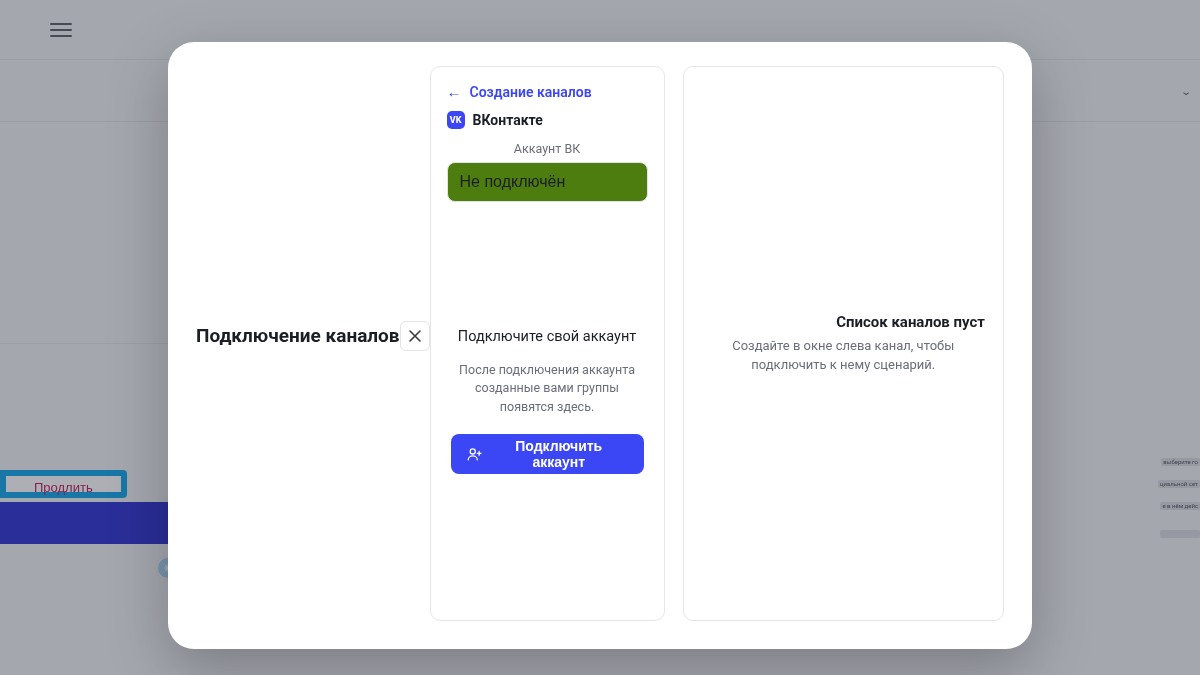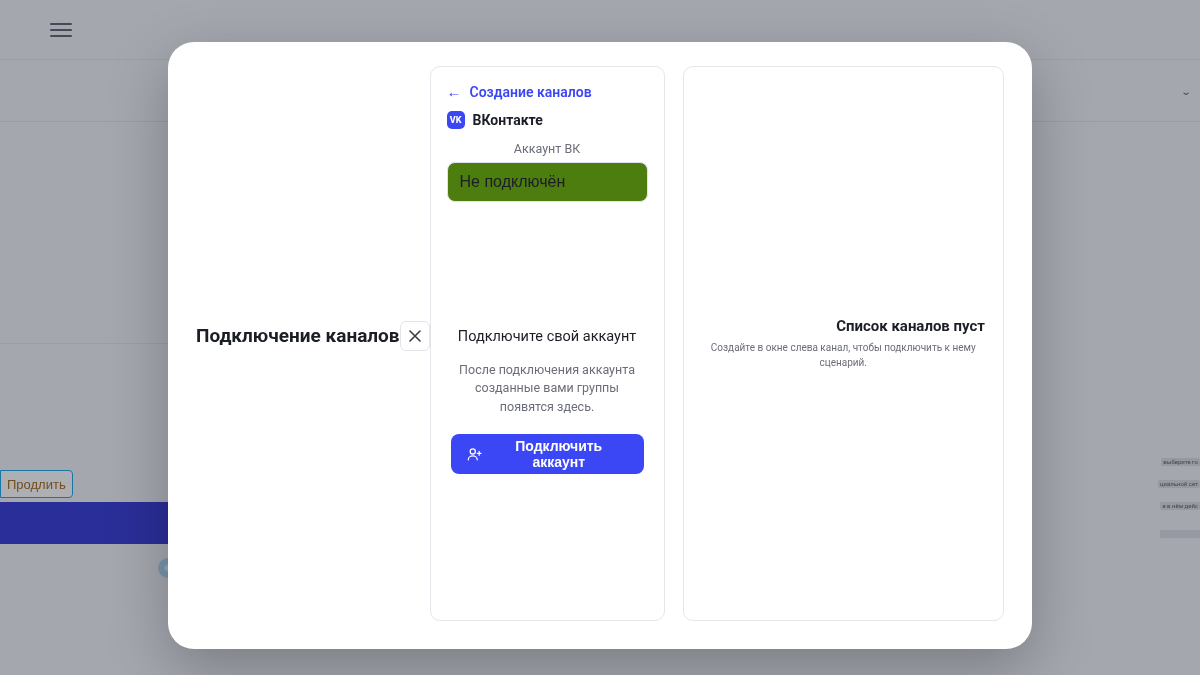--- a/index.html
+++ b/index.html
@@ -28,22 +28,22 @@
     border-bottom: 1px solid #e0e1e6;
     display: flex; align-items: center; justify-content: flex-end; padding-right: 8px;
   }
   .bg-row .chev { color: #5a5d66; font-size: 14px; transform: scaleY(0.7); }
   .row1 { top: 60px; height: 62px; }
   .row2 { top: 262px; height: 82px; width: 225px; }
   .row2 .chev { margin-left: auto; }
 
   .bg-pill {
     position: absolute; left: 0; top: 470px; height: 28px;
-    background: #fff; border: 1px solid #0ea5e9; border-radius: 0 4px 4px 0;
-    padding: 4px 6px; font-size: 13px; color: #a16207;
+    background: #fff; border: 6px solid #0ea5e9; border-radius: 0 4px 4px 0;
+    padding: 4px 28px; font-size: 13px; color: #be185d;
   }
   .bg-bluebar {
     position: absolute; left: 0; top: 502px; width: 225px; height: 42px;
     background: #2a2fd0;
   }
   .bg-icons {
     position: absolute; left: 160px; top: 556px; display: flex; gap: -4px;
   }
   .bg-icons .circ {
     width: 24px; height: 24px; border-radius: 50%;
@@ -107,21 +107,21 @@
   .primary-btn{
     margin-top:18px; background:#3b46f5; color:#fff; border:none; border-radius:8px;
     height:40px; padding:0 16px; font-size:14px; font-weight:600; cursor:pointer;
     display:inline-flex; align-items:center; gap:8px;
   }
   .primary-btn svg{ width:16px; height:16px; }
 
   .right-title{ font-size:15px; font-weight:700; color:#1c1e26; }
   .right-center{ flex:1; display:flex; flex-direction:column; align-items:flex-end; justify-content:center; text-align:center; }
   .rc-title{ font-size:15px; font-weight:700; color:#1c1e26; }
-  .rc-sub{ font-size:10px; color:#6b6e7a; margin-top:6px; line-height:1.45; max-width:300px;}
+  .rc-sub{ font-size:13px; color:#6b6e7a; margin-top:6px; line-height:1.45; max-width:300px;}
 </style>
 </head>
 <body>
 
 <div class="bg">
   <div class="bg-topbar">
     <div class="hamburger">
         <div></div>
         <div></div>
         <div></div>

